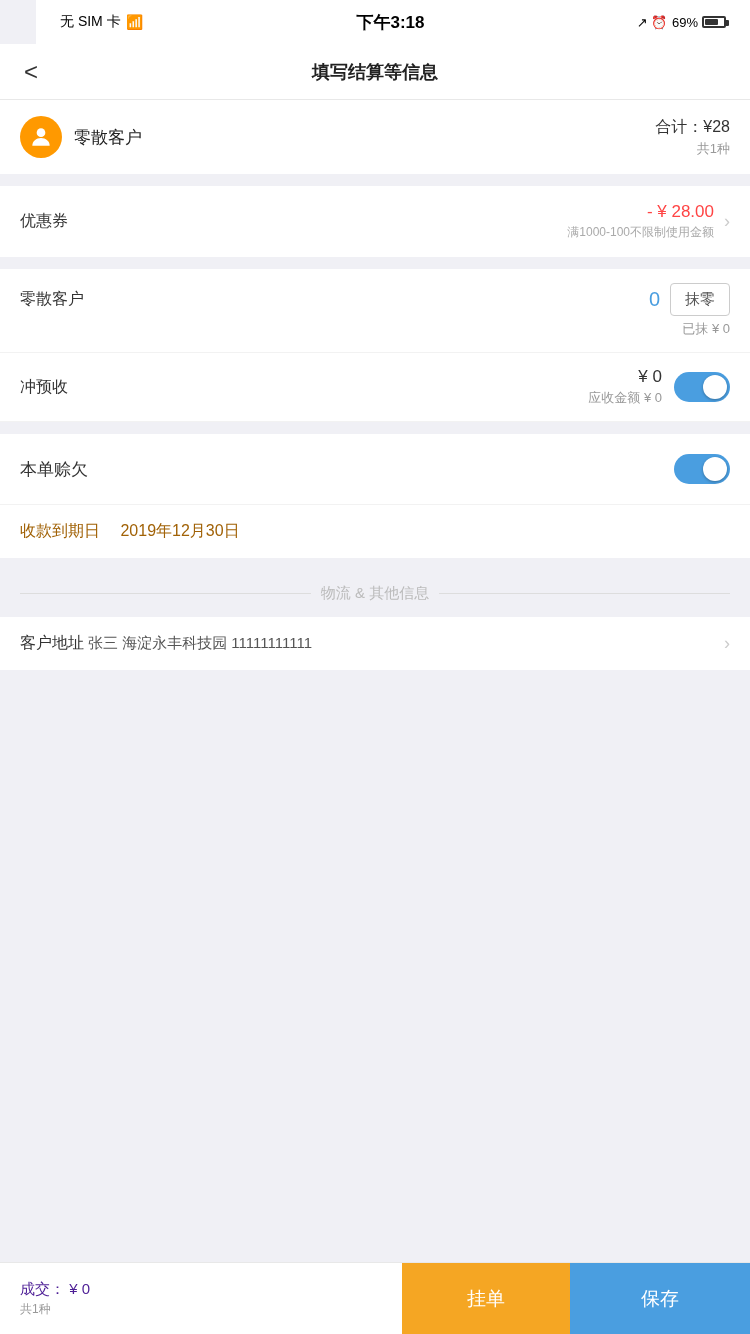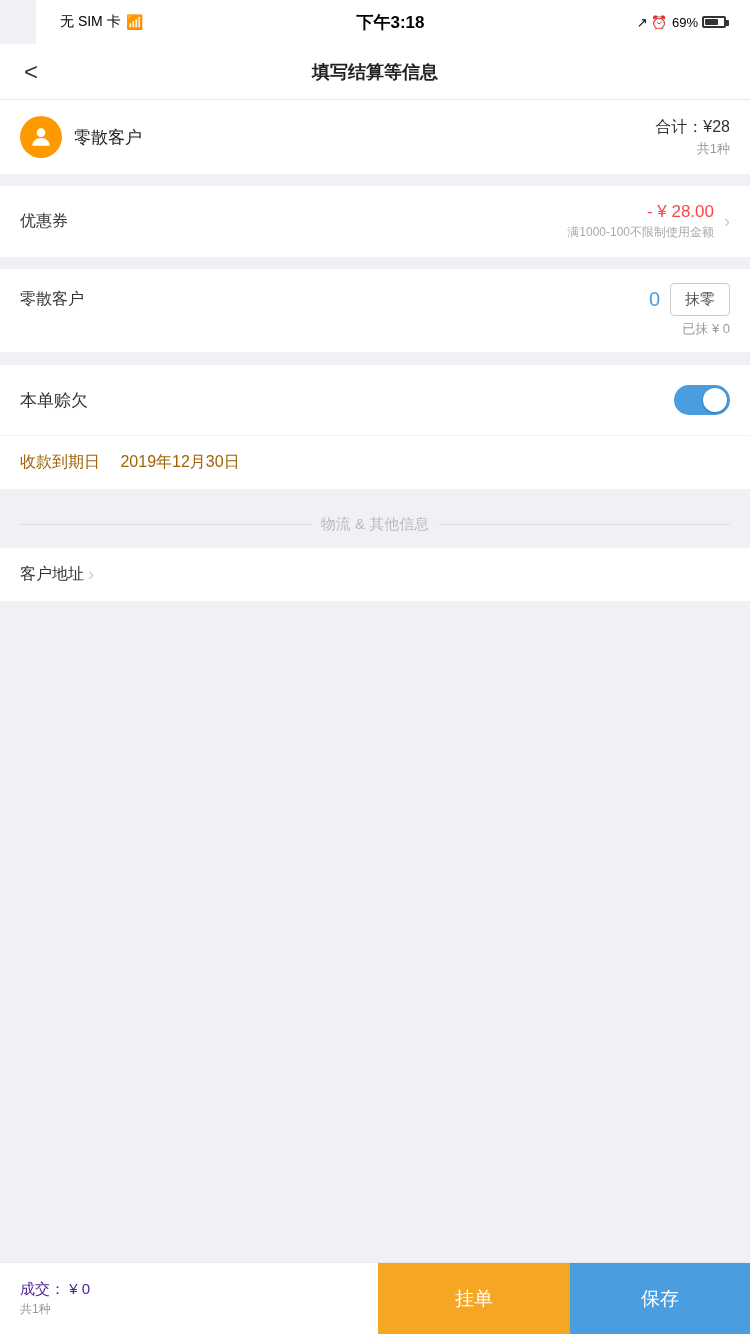--- a/index.html
+++ b/index.html
@@ -331,21 +331,21 @@
     .bottom-deal {
       font-size: 15px;
       color: #4c1d95;
     }
     .bottom-count {
       font-size: 12px;
       color: #999;
       margin-top: 2px;
     }
     .bottom-btn-hold {
-      width: 192px;
+      width: 168px;
       height: 100%;
       background: #f5a623;
       display: flex;
       align-items: center;
       justify-content: center;
       font-size: 19px;
       color: #fff;
       font-weight: 500;
       cursor: pointer;
     }
@@ -430,20 +430,32 @@
       <div class="row-right">
         <span class="amount-input-display">0</span>
         <button class="round-btn">抹零</button>
       </div>
     </div>
     <div class="transaction-bottom">
       <span>已抹  ¥ 0</span>
     </div>
   </div>
 
+  <div class="prepaid-row">
+    <span class="row-label">冲预收</span>
+    <div class="prepaid-right">
+      <div class="prepaid-values">
+        <div class="prepaid-amount">¥ 0</div>
+        <div class="prepaid-receivable">应收金额 ¥ 0</div>
+      </div>
+      <div class="toggle">
+        <div class="toggle-knob"></div>
+      </div>
+    </div>
+  </div>
 </div>
 
 <div class="section-divider"></div>
 
 <div class="card">
   <div class="debt-row">
     <span class="debt-label">本单赊欠</span>
     <div class="toggle">
       <div class="toggle-knob"></div>
     </div>
@@ -459,20 +471,21 @@
 
 <div class="logistics-divider">
   <div class="logistics-line"></div>
   <span>物流 &amp; 其他信息</span>
   <div class="logistics-line"></div>
 </div>
 
 <div class="card">
   <div class="address-row">
     <span class="address-label">客户地址</span>
+    <span class="address-value">张三 海淀永丰科技园 11111111111</span>
     <span class="address-chevron">›</span>
   </div>
 </div>
 
 <div class="empty-area" style="height: 220px;"></div>
 
 <div class="bottom-bar">
   <div class="bottom-info">
     <div class="bottom-deal">
       <span>成交：</span>

